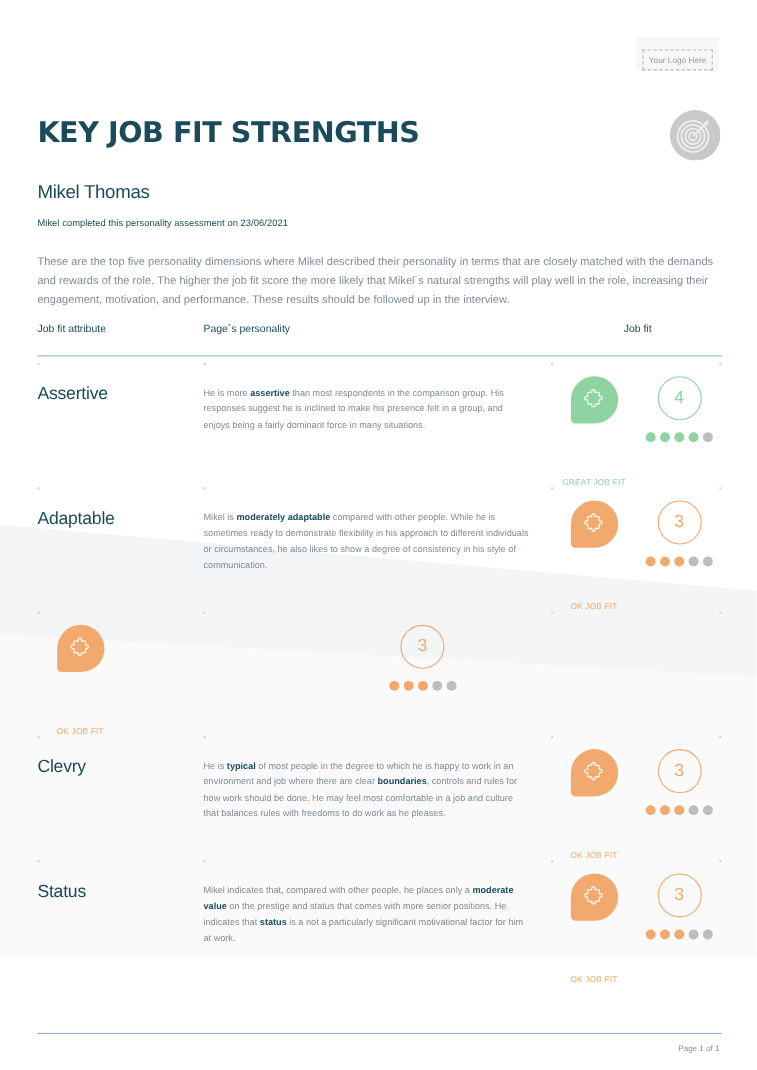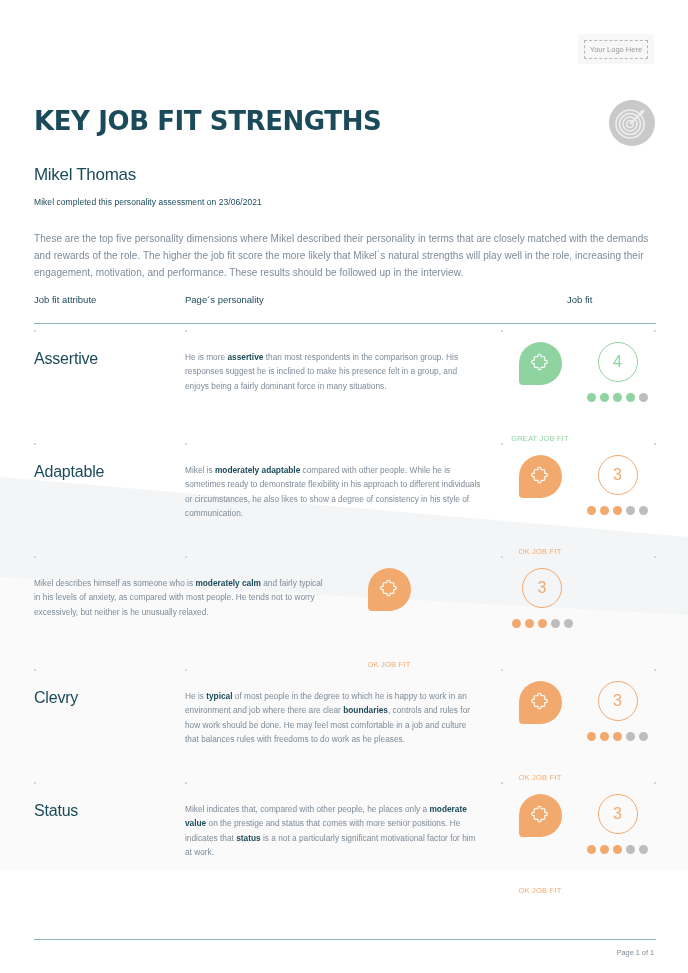--- a/index.html
+++ b/index.html
@@ -71,21 +71,21 @@
     margin-left: 26px;
   }
   .logo-box {
     position: absolute;
     right: 0;
     top: 12px;
     width: 76px;
     height: 30px;
     background: #f7f7f7;
     display: flex;
-    align-items: center;
+    align-items: flex-end;
     justify-content: center;
   }
   .logo-box-inner {
     border: 1px dashed #b8b8b8;
     padding: 4px 5px;
     font-size: 7.5px;
     color: #9a9a9a;
     white-space: nowrap;
   }
 
@@ -373,21 +373,20 @@
             </div>
           </div>
         </div>
         <div class="row">
           <div class="dotline">
             <i></i>
             <i></i>
             <i></i>
             <i></i>
           </div>
-          <div class="cell-pers">Mikel describes himself as someone who is <b>moderately calm</b> and fairly typical in his levels of anxiety, as compared with most people. He tends not to worry excessively, but neither is he unusually relaxed.</div>
           <div class="cell-badge">
             <div class="droplet" style="background:#f2a96e">
               <svg width="21" height="21" viewBox="0 0 24 24" fill="none" stroke="#ffffff" stroke-width="1.3" stroke-linejoin="round">
                 <path d="M9 3.2c0-1 .8-1.8 1.8-1.8s1.8.8 1.8 1.8v1.1h3.3c.6 0 1 .4 1 1v3.2h1.1c1 0 1.8.8 1.8 1.8s-.8 1.8-1.8 1.8h-1.1v3.3c0 .6-.4 1-1 1h-3.2v1.1c0 1-.8 1.8-1.8 1.8s-1.8-.8-1.8-1.8v-1.1H5.8c-.6 0-1-.4-1-1v-3.3H3.7c-1 0-1.8-.8-1.8-1.8s.8-1.8 1.8-1.8h1.1V5.3c0-.6.4-1 1-1H9V3.2z"></path>
               </svg>
             </div>
             <div class="badge-label" style="color:#f2a96e">OK JOB FIT</div>
           </div>
           <div class="cell-score">
             <div class="score-circle" style="color:#f2a96e">3</div>

